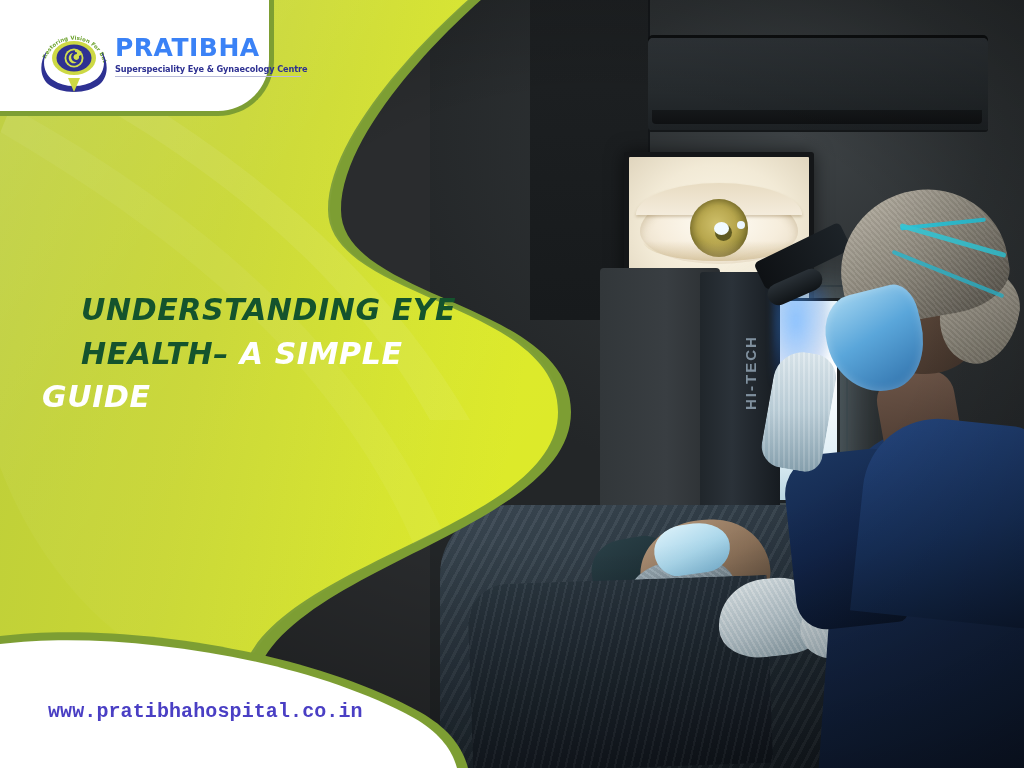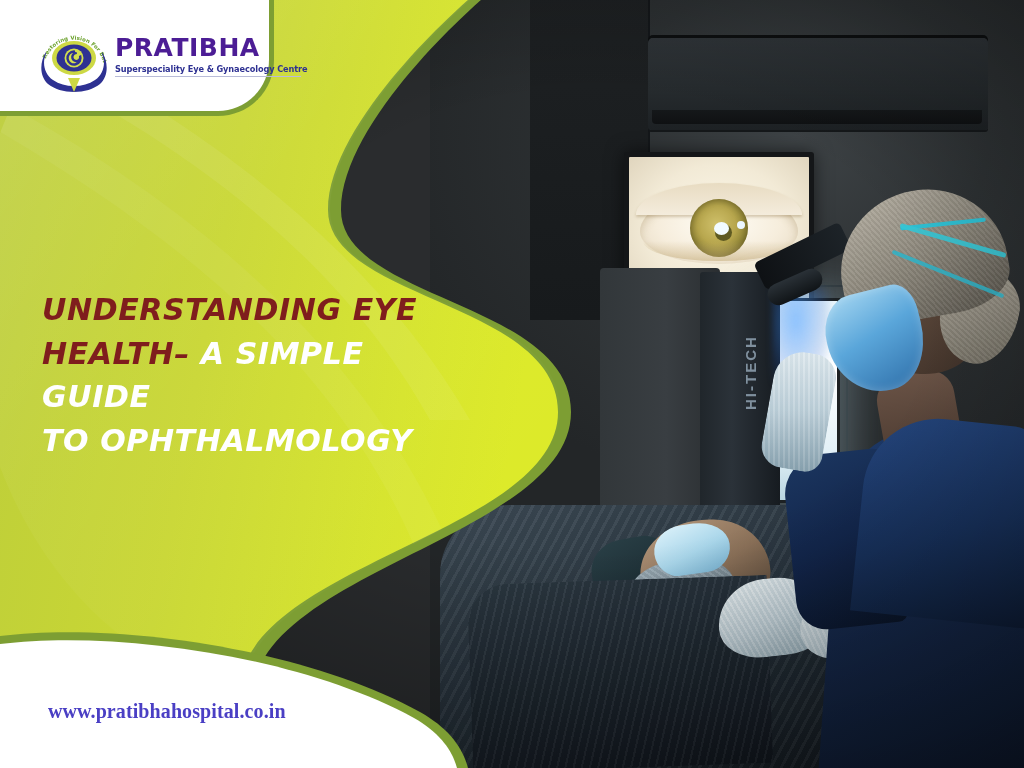--- a/index.html
+++ b/index.html
@@ -291,45 +291,45 @@
     border-right:5px solid #7d9e33;
     border-bottom:5px solid #7d9e33;
     display:flex; align-items:center; padding-left:40px; gap:7px;
   }
   .logo-mark{ position:relative; width:68px; height:76px; flex:none; }
   .logo-words{ position:relative; padding-top:2px; }
   .logo-l1, .logo-l2{
     font-family:"DejaVu Sans", sans-serif;
     font-weight:700; letter-spacing:.5px; line-height:.95;
   }
-  .logo-l1{ font-size:25px; color:#4c1d95; }
+  .logo-l1{ font-size:25px; color:#3b82f6; }
   .logo-l2{ font-size:25px; color:#6aa02b; }
   .logo-tag{
     margin-top:4px; font-family:"DejaVu Sans", sans-serif;
     font-size:8.2px; color:#2e3192; font-weight:700; letter-spacing:-.1px;
     white-space:nowrap;
   }
   .logo-tag-rule{ height:1px; background:#b9bcd8; margin-top:2px; width:186px; }
 
   
   #headline{
     position:absolute; left:42px; top:288px; width:430px;
     font-family:"DejaVu Sans", sans-serif;
     font-weight:700; font-style:italic;
     font-size:30px; line-height:1.45;
     letter-spacing:.6px;
     text-transform:uppercase;
   }
-  #headline .part-a{ color:#7f1d1d; }
+  #headline .part-a{ color:#14532d;margin-left:39px; }
   #headline .part-b{ color:#ffffff; }
 
   
   #footer-url{
     position:absolute; left:48px; top:700px;
-    font-family:Liberation Serif, serif;
+    font-family:Liberation Mono, monospace;
     font-weight:700; font-size:20px; color:#4a3fc4; letter-spacing:.1px;
   }
 </style>
 </head>
 <body>
 
 <div id="photo">
   <div class="room-wall"></div>
   <div class="door-frame"></div>
   <div class="ac-unit"></div>
@@ -462,16 +462,16 @@
     <div class="logo-l1">PRATIBHA</div>
     <div class="logo-tag">Superspeciality Eye &amp; Gynaecology Centre</div>
     <div class="logo-tag-rule"></div>
   </div>
 </div>
 
 <div id="headline">
   <span class="part-a">UNDERSTANDING EYE</span><br>
   <span class="part-a">HEALTH–</span>
   <span class="part-b">A SIMPLE GUIDE</span><br>
-  <span class="part-b">TO OPHTHALMOLOGY</span><br>
+  <br>
 </div>
 
 <div id="footer-url">www.pratibhahospital.co.in</div>
 
 </body></html>

